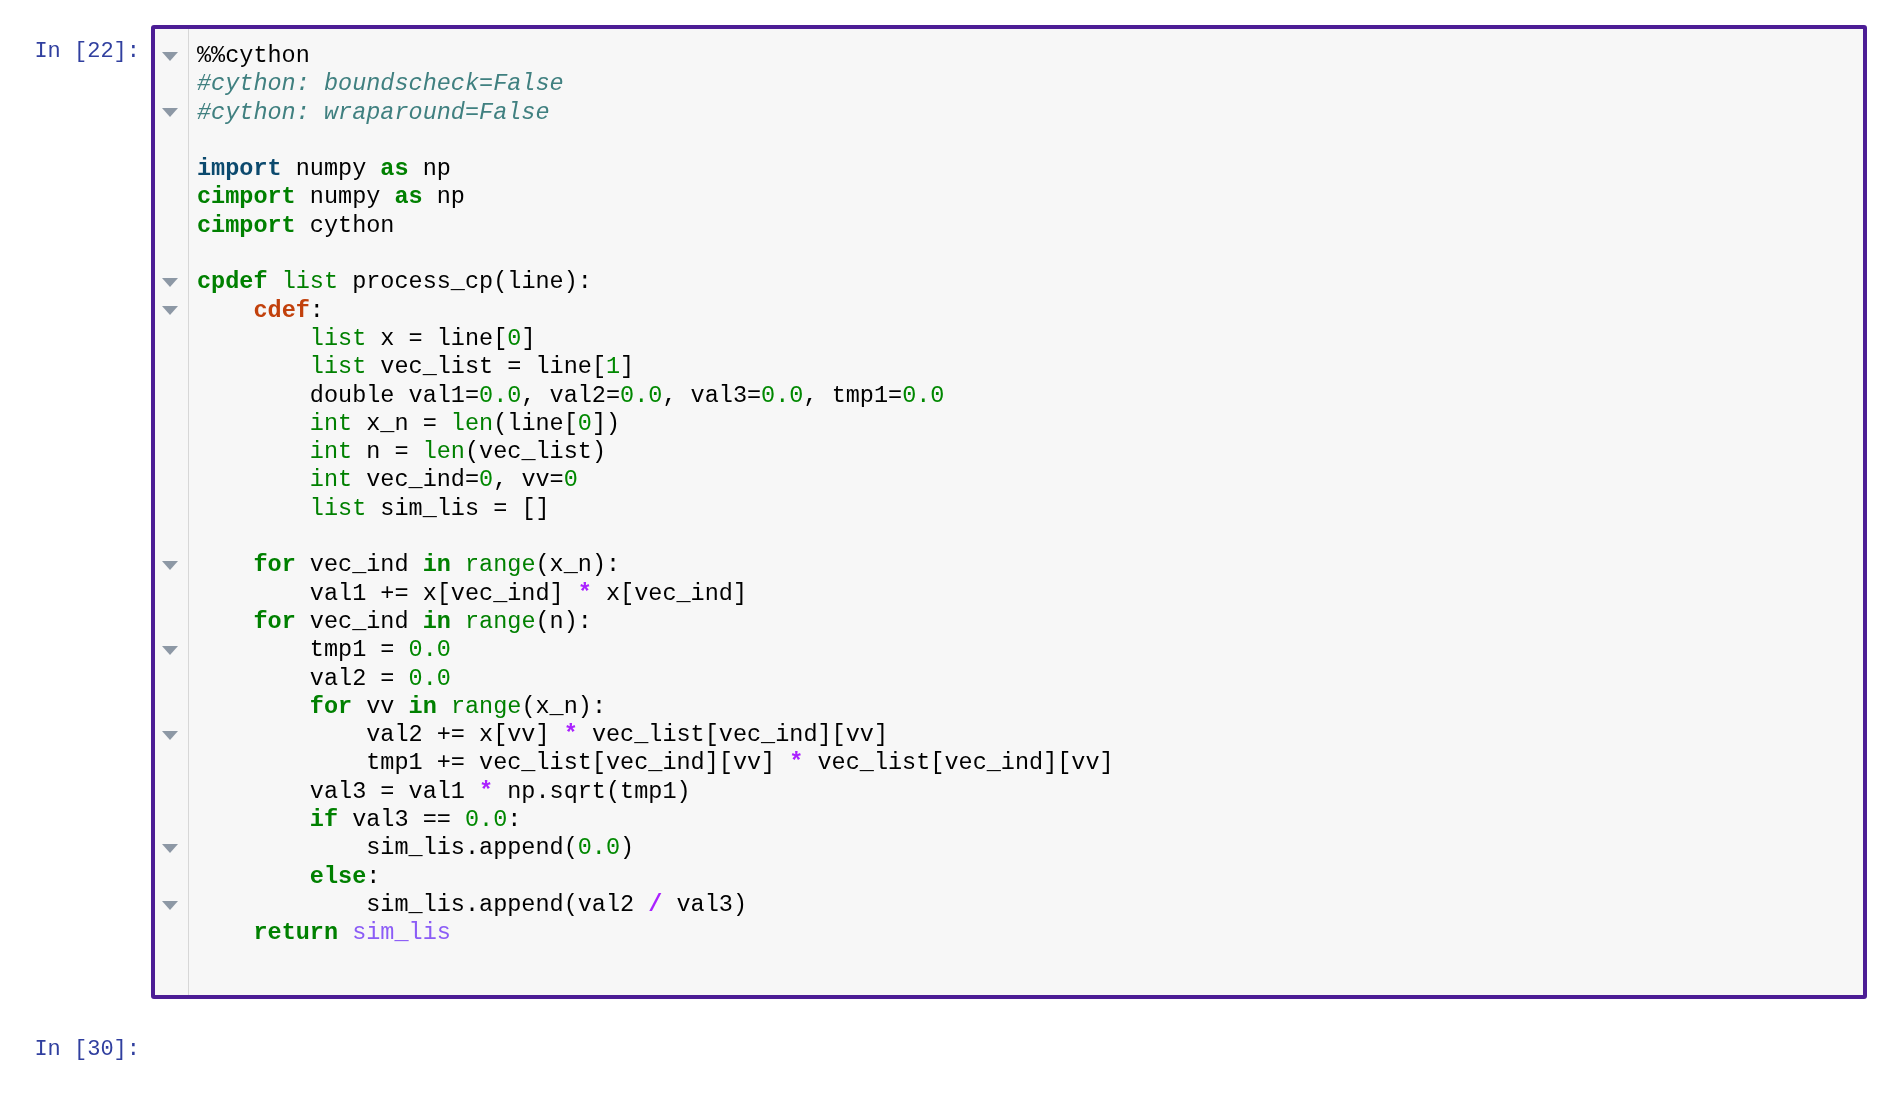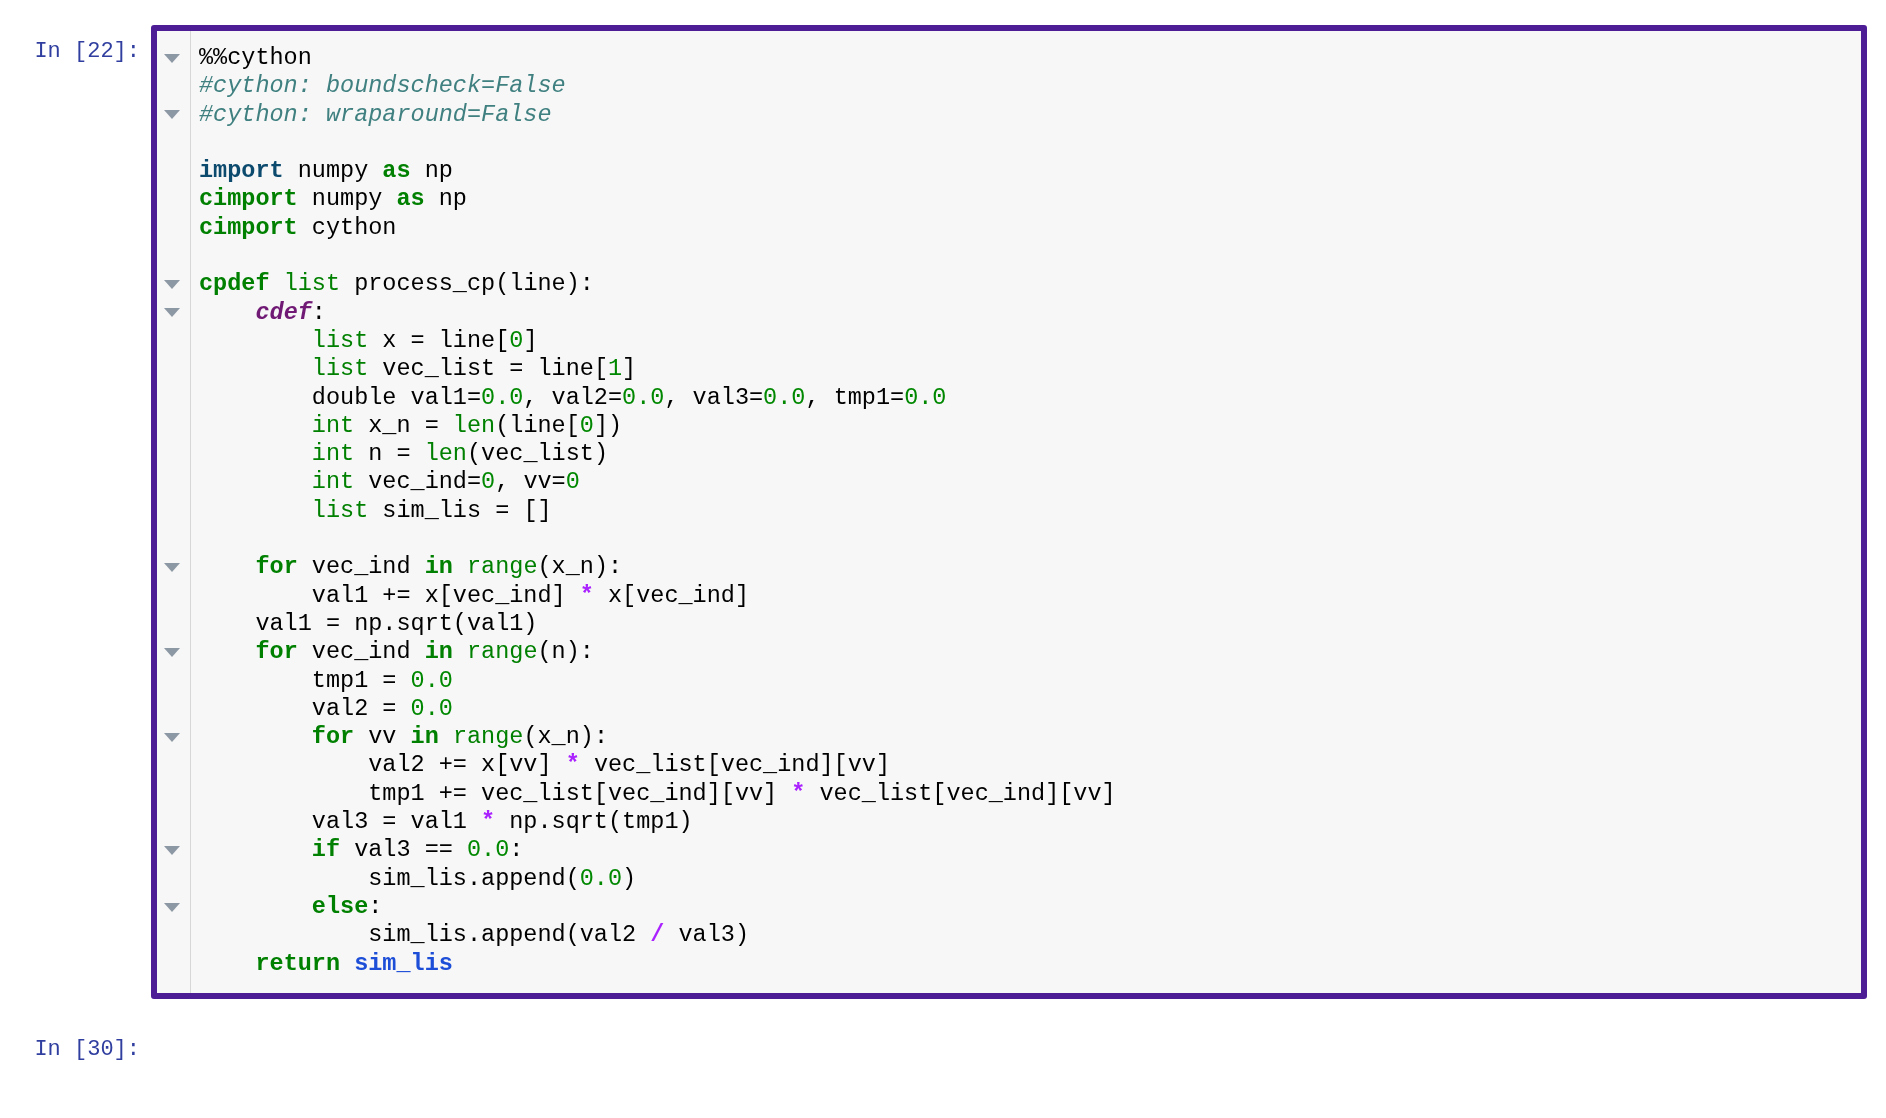--- a/index.html
+++ b/index.html
@@ -27,21 +27,21 @@
     line-height: 28px;
     white-space: pre;
   }
   .prompt.p1 { top: 38px; }
   .prompt.p2 { top: 1036px; }
   .cellbox {
     position: absolute;
     left: 151px;
     width: 1716px;
     background: #f7f7f7;
-    border: 6px solid #4c1d95;
+    border: 4px solid #4c1d95;
     border-radius: 3px;
     box-sizing: border-box;
   }
   .cellbox.c1 { top: 25px;  height: 974px; }
   .cellbox.c2 { top: 1037px; height: 61px; }
   .gutter {
     position: absolute;
     left: 0; top: 0; bottom: 0;
     width: 33px;
     border-right: 1px solid #d7d7d7;
@@ -93,42 +93,41 @@
     <div class="code" style="padding-top: 13px;">
         <div class="line"><span class="tok-m" style="color: rgb(0, 0, 0);">%%cython</span></div>
         <div class="line"><span class="tok-c" style="color: rgb(64, 128, 128);">#cython: boundscheck=False</span></div>
         <div class="line"><span class="tok-c" style="color: rgb(64, 128, 128);">#cython: wraparound=False</span></div>
         <div class="line"></div>
         <div class="line"><span class="tok-k" style="color: #0c4a6e;">import</span><span class="tok-t" style="color: rgb(0, 0, 0);"> numpy </span><span class="tok-k" style="color: rgb(0, 128, 0);">as</span><span class="tok-t" style="color: rgb(0, 0, 0);"> np</span></div>
         <div class="line"><span class="tok-k" style="color: rgb(0, 128, 0);">cimport</span><span class="tok-t" style="color: rgb(0, 0, 0);"> numpy </span><span class="tok-k" style="color: rgb(0, 128, 0);">as</span><span class="tok-t" style="color: rgb(0, 0, 0);"> np</span></div>
         <div class="line"><span class="tok-k" style="color: rgb(0, 128, 0);">cimport</span><span class="tok-t" style="color: rgb(0, 0, 0);"> cython</span></div>
         <div class="line"></div>
         <div class="line"><span class="tok-k" style="color: rgb(0, 128, 0);">cpdef</span><span class="tok-t" style="color: rgb(0, 0, 0);"> </span><span class="tok-b" style="color: rgb(0, 128, 0);">list</span><span class="tok-t" style="color: rgb(0, 0, 0);"> process_cp(line):</span></div>
-        <div class="line"><span class="tok-t" style="color: rgb(0, 0, 0);">    </span><span class="tok-k" style="color: #701a75; font-style: italic;">cdef</span><span class="tok-t" style="color: rgb(0, 0, 0);">:</span></div>
+        <div class="line"><span class="tok-t" style="color: rgb(0, 0, 0);">    </span><span class="tok-k" style="color: #c2410c;">cdef</span><span class="tok-t" style="color: rgb(0, 0, 0);">:</span></div>
         <div class="line"><span class="tok-t" style="color: rgb(0, 0, 0);">        </span><span class="tok-b" style="color: rgb(0, 128, 0);">list</span><span class="tok-t" style="color: rgb(0, 0, 0);"> x = line[</span><span class="tok-n" style="color: rgb(0, 136, 0);">0</span><span class="tok-t" style="color: rgb(0, 0, 0);">]</span></div>
         <div class="line"><span class="tok-t" style="color: rgb(0, 0, 0);">        </span><span class="tok-b" style="color: rgb(0, 128, 0);">list</span><span class="tok-t" style="color: rgb(0, 0, 0);"> vec_list = line[</span><span class="tok-n" style="color: rgb(0, 136, 0);">1</span><span class="tok-t" style="color: rgb(0, 0, 0);">]</span></div>
         <div class="line"><span class="tok-t" style="color: rgb(0, 0, 0);">        double val1=</span><span class="tok-n" style="color: rgb(0, 136, 0);">0.0</span><span class="tok-t" style="color: rgb(0, 0, 0);">, val2=</span><span class="tok-n" style="color: rgb(0, 136, 0);">0.0</span><span class="tok-t" style="color: rgb(0, 0, 0);">, val3=</span><span class="tok-n" style="color: rgb(0, 136, 0);">0.0</span><span class="tok-t" style="color: rgb(0, 0, 0);">, tmp1=</span><span class="tok-n" style="color: rgb(0, 136, 0);">0.0</span></div>
         <div class="line"><span class="tok-t" style="color: rgb(0, 0, 0);">        </span><span class="tok-b" style="color: rgb(0, 128, 0);">int</span><span class="tok-t" style="color: rgb(0, 0, 0);"> x_n = </span><span class="tok-b" style="color: rgb(0, 128, 0);">len</span><span class="tok-t" style="color: rgb(0, 0, 0);">(line[</span><span class="tok-n" style="color: rgb(0, 136, 0);">0</span><span class="tok-t" style="color: rgb(0, 0, 0);">])</span></div>
         <div class="line"><span class="tok-t" style="color: rgb(0, 0, 0);">        </span><span class="tok-b" style="color: rgb(0, 128, 0);">int</span><span class="tok-t" style="color: rgb(0, 0, 0);"> n = </span><span class="tok-b" style="color: rgb(0, 128, 0);">len</span><span class="tok-t" style="color: rgb(0, 0, 0);">(vec_list)</span></div>
         <div class="line"><span class="tok-t" style="color: rgb(0, 0, 0);">        </span><span class="tok-b" style="color: rgb(0, 128, 0);">int</span><span class="tok-t" style="color: rgb(0, 0, 0);"> vec_ind=</span><span class="tok-n" style="color: rgb(0, 136, 0);">0</span><span class="tok-t" style="color: rgb(0, 0, 0);">, vv=</span><span class="tok-n" style="color: rgb(0, 136, 0);">0</span></div>
         <div class="line"><span class="tok-t" style="color: rgb(0, 0, 0);">        </span><span class="tok-b" style="color: rgb(0, 128, 0);">list</span><span class="tok-t" style="color: rgb(0, 0, 0);"> sim_lis = []</span></div>
         <div class="line"></div>
         <div class="line"><span class="tok-t" style="color: rgb(0, 0, 0);">    </span><span class="tok-k" style="color: rgb(0, 128, 0);">for</span><span class="tok-t" style="color: rgb(0, 0, 0);"> vec_ind </span><span class="tok-k" style="color: rgb(0, 128, 0);">in</span><span class="tok-t" style="color: rgb(0, 0, 0);"> </span><span class="tok-b" style="color: rgb(0, 128, 0);">range</span><span class="tok-t" style="color: rgb(0, 0, 0);">(x_n):</span></div>
         <div class="line"><span class="tok-t" style="color: rgb(0, 0, 0);">        val1 += x[vec_ind] </span><span class="tok-o" style="color: rgb(170, 34, 255);">*</span><span class="tok-t" style="color: rgb(0, 0, 0);"> x[vec_ind]</span></div>
-        <div class="line"><span class="tok-t" style="color: rgb(0, 0, 0);">    val1 = np.sqrt(val1)</span></div>
         <div class="line"><span class="tok-t" style="color: rgb(0, 0, 0);">    </span><span class="tok-k" style="color: rgb(0, 128, 0);">for</span><span class="tok-t" style="color: rgb(0, 0, 0);"> vec_ind </span><span class="tok-k" style="color: rgb(0, 128, 0);">in</span><span class="tok-t" style="color: rgb(0, 0, 0);"> </span><span class="tok-b" style="color: rgb(0, 128, 0);">range</span><span class="tok-t" style="color: rgb(0, 0, 0);">(n):</span></div>
         <div class="line"><span class="tok-t" style="color: rgb(0, 0, 0);">        tmp1 = </span><span class="tok-n" style="color: rgb(0, 136, 0);">0.0</span></div>
         <div class="line"><span class="tok-t" style="color: rgb(0, 0, 0);">        val2 = </span><span class="tok-n" style="color: rgb(0, 136, 0);">0.0</span></div>
         <div class="line"><span class="tok-t" style="color: rgb(0, 0, 0);">        </span><span class="tok-k" style="color: rgb(0, 128, 0);">for</span><span class="tok-t" style="color: rgb(0, 0, 0);"> vv </span><span class="tok-k" style="color: rgb(0, 128, 0);">in</span><span class="tok-t" style="color: rgb(0, 0, 0);"> </span><span class="tok-b" style="color: rgb(0, 128, 0);">range</span><span class="tok-t" style="color: rgb(0, 0, 0);">(x_n):</span></div>
         <div class="line"><span class="tok-t" style="color: rgb(0, 0, 0);">            val2 += x[vv] </span><span class="tok-o" style="color: rgb(170, 34, 255);">*</span><span class="tok-t" style="color: rgb(0, 0, 0);"> vec_list[vec_ind][vv]</span></div>
         <div class="line"><span class="tok-t" style="color: rgb(0, 0, 0);">            tmp1 += vec_list[vec_ind][vv] </span><span class="tok-o" style="color: rgb(170, 34, 255);">*</span><span class="tok-t" style="color: rgb(0, 0, 0);"> vec_list[vec_ind][vv]</span></div>
         <div class="line"><span class="tok-t" style="color: rgb(0, 0, 0);">        val3 = val1 </span><span class="tok-o" style="color: rgb(170, 34, 255);">*</span><span class="tok-t" style="color: rgb(0, 0, 0);"> np.sqrt(tmp1)</span></div>
         <div class="line"><span class="tok-t" style="color: rgb(0, 0, 0);">        </span><span class="tok-k" style="color: rgb(0, 128, 0);">if</span><span class="tok-t" style="color: rgb(0, 0, 0);"> val3 == </span><span class="tok-n" style="color: rgb(0, 136, 0);">0.0</span><span class="tok-t" style="color: rgb(0, 0, 0);">:</span></div>
         <div class="line"><span class="tok-t" style="color: rgb(0, 0, 0);">            sim_lis.append(</span><span class="tok-n" style="color: rgb(0, 136, 0);">0.0</span><span class="tok-t" style="color: rgb(0, 0, 0);">)</span></div>
         <div class="line"><span class="tok-t" style="color: rgb(0, 0, 0);">        </span><span class="tok-k" style="color: rgb(0, 128, 0);">else</span><span class="tok-t" style="color: rgb(0, 0, 0);">:</span></div>
         <div class="line"><span class="tok-t" style="color: rgb(0, 0, 0);">            sim_lis.append(val2 </span><span class="tok-o" style="color: rgb(170, 34, 255);">/</span><span class="tok-t" style="color: rgb(0, 0, 0);"> val3)</span></div>
-        <div class="line"><span class="tok-t" style="color: rgb(0, 0, 0);">    </span><span class="tok-k" style="color: rgb(0, 128, 0); margin-top: 8px;">return</span><span class="tok-t" style="color: #1d4ed8; font-weight: bold;"> sim_lis</span></div>
+        <div class="line"><span class="tok-t" style="color: rgb(0, 0, 0);">    </span><span class="tok-k" style="color: rgb(0, 128, 0); margin-top: 8px;">return</span><span class="tok-t" style="color: #8b5cf6;"> sim_lis</span></div>
       </div>
   </div>
 
   <div class="prompt p2">In [30]:</div>
 
 </div>
 
 </body></html>

